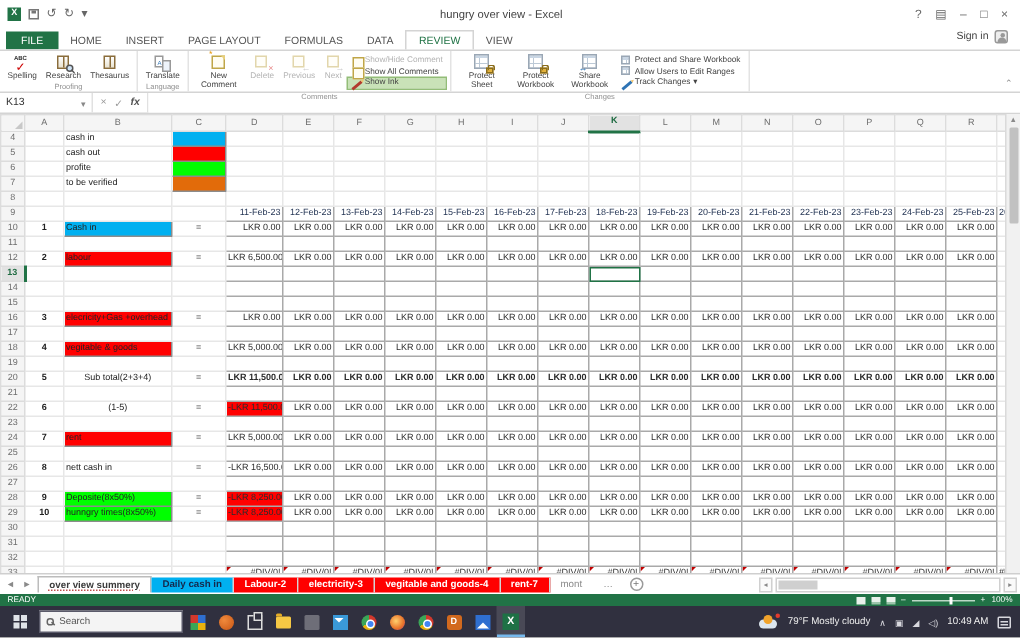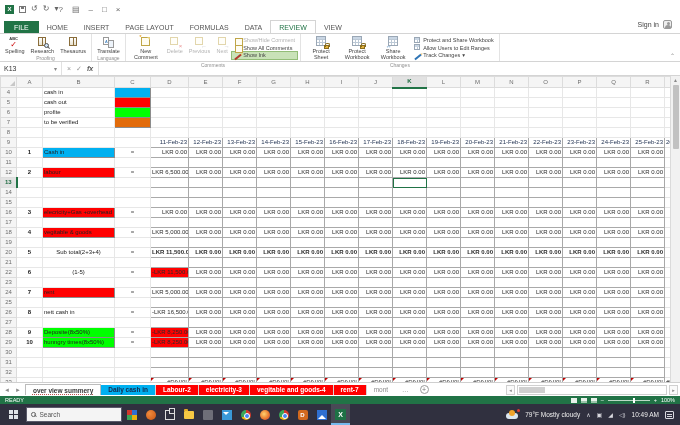--- a/index.html
+++ b/index.html
@@ -173,20 +173,21 @@
 <div class="app">
 
   <div class="titlebar">
     <div class="qat">
       <span class="xl-logo">X</span>
       <span class="floppy"></span>
       <span class="g">↺</span>
       <span class="g">↻</span>
       <span class="g">▾</span>
     </div>
+    <div class="title">hungry over view - Excel</div>
     <div class="winctl">
       <span>?</span>
       <span>▤</span>
       <span>–</span>
       <span>□</span>
       <span>×</span>
     </div>
   </div>
 
   <div class="tabrow">

